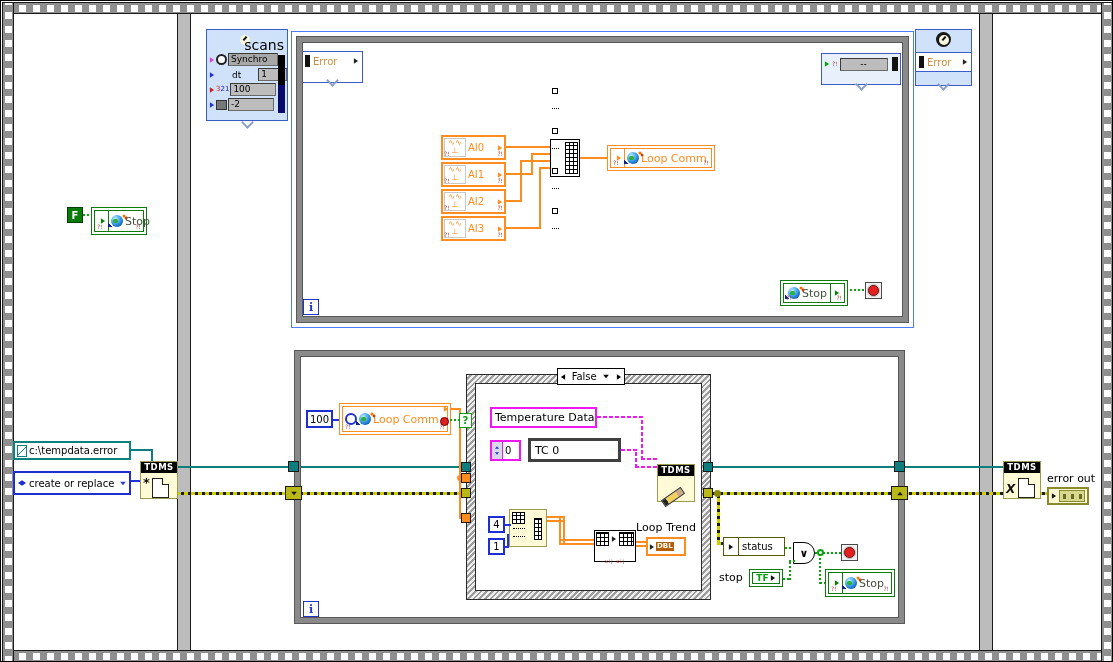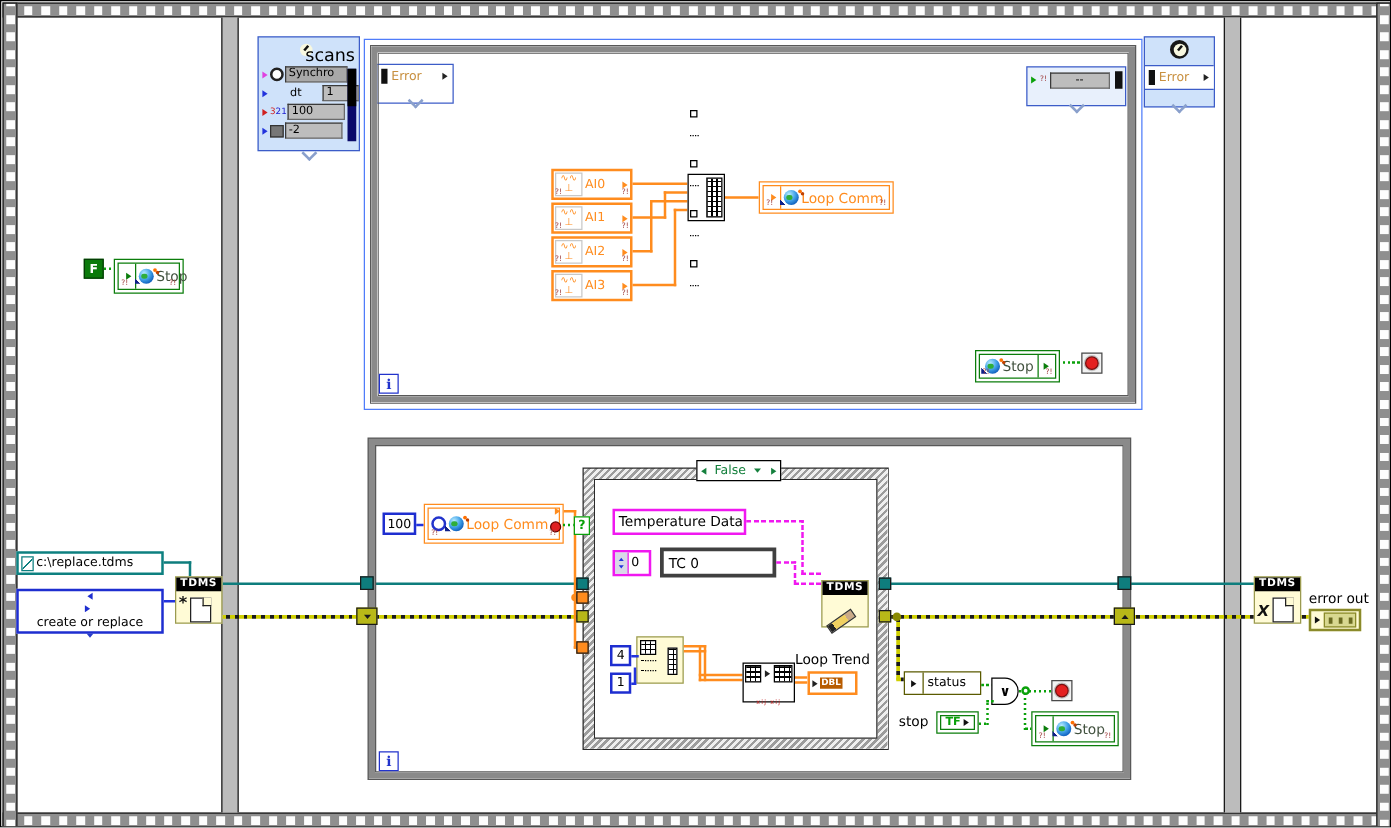--- a/index.html
+++ b/index.html
@@ -113,26 +113,26 @@
         </span>
       <span class="globe"></span>
       <span class="lbl" style="color:#42523f;">Stop</span>
       <span class="tm" style="left:2px;">?!</span>
       <span class="tm" style="right:2px;">?!</span>
     </div>
   </div>
 
   <div class="a" style="left:12px;top:440px;width:118px;height:19px;border:2px solid #0d8080;background:#fff;display:flex;align-items:center;gap:2px;padding:0 2px;">
     <i class="pathglyph"></i>
-    <span style="font-size:10px;color:#000;white-space:nowrap;">c:\replace.tdms</span>
+    <span style="font-size:10px;color:#000;white-space:nowrap;">c:\tempdata.error</span>
   </div>
   <div class="a w-teal" style="left:130px;top:448px;width:22px;height:2px;"></div>
   <div class="a w-teal" style="left:150px;top:448px;width:2px;height:14px;"></div>
 
-  <div class="a" style="left:12px;top:470px;width:118px;height:36px;border:2px solid #1e2ed0;background:#fff;display:flex;align-items:center;gap:2px;padding:0 2px;color:#1e2ed0;flex-direction:column;">
+  <div class="a" style="left:12px;top:470px;width:118px;height:24px;border:2px solid #1e2ed0;background:#fff;display:flex;align-items:center;gap:2px;padding:0 2px;color:#1e2ed0;">
     <i class="tri tri-l sm"></i>
       <i class="tri tri-r sm" style="margin-left:-4px;"></i>
     <span style="font-size:10px;color:#000;flex:1;white-space:nowrap;">create or replace</span>
     <i class="tri tri-d sm" style="color:#283cc8;"></i>
   </div>
   <div class="a w-blue" style="left:130px;top:479px;width:10px;height:2px;"></div>
 
   <div class="a tdms" style="left:139px;top:460px;width:38px;height:38px;">
     <div class="hd">TDMS</div>
     <div class="bd">
@@ -319,21 +319,21 @@
   </div>
 
   <div class="a w-org" style="left:450px;top:407px;width:10px;height:2px;"></div>
   <div class="a w-org" style="left:458px;top:407px;width:2px;height:111px;"></div>
   <div class="a w-org" style="left:458px;top:476px;width:198px;height:2px;"></div>
   <div class="a w-org" style="left:458px;top:516px;width:52px;height:2px;"></div>
   <div class="a" style="left:456px;top:474px;width:6px;height:6px;border-radius:50%;background:#ff8c1e;"></div>
   <div class="a w-grnh" style="left:449px;top:418px;width:10px;height:2px;"></div>
 
   <div class="a case-b" style="left:466px;top:374px;width:243px;height:224px;"></div>
-  <div class="a" style="left:556px;top:367px;width:68px;height:17px;background:#fff;border:1px solid #000;display:flex;align-items:center;justify-content:space-between;padding:0 2px;color:#15803d;z-index:3;">
+  <div class="a" style="left:556px;top:367px;width:68px;height:17px;background:#fff;border:1px solid #000;display:flex;align-items:center;justify-content:space-between;padding:0 2px;color:#000000;z-index:3;">
     <i class="tri tri-l sm"></i>
     <span style="font-size:10px;">False</span>
     <i class="tri tri-d sm"></i>
     <i class="tri tri-r sm"></i>
   </div>
   <div class="a" style="left:458px;top:412px;width:13px;height:15px;background:#fff;border:1px solid #0aa10a;display:flex;align-items:center;justify-content:center;z-index:3;">
       <span class="qmark">?</span>
     </div>
 
   <div class="a tunnel" style="left:460px;top:461px;width:10px;height:10px;background:#0e7d7d;z-index:3;"></div>

